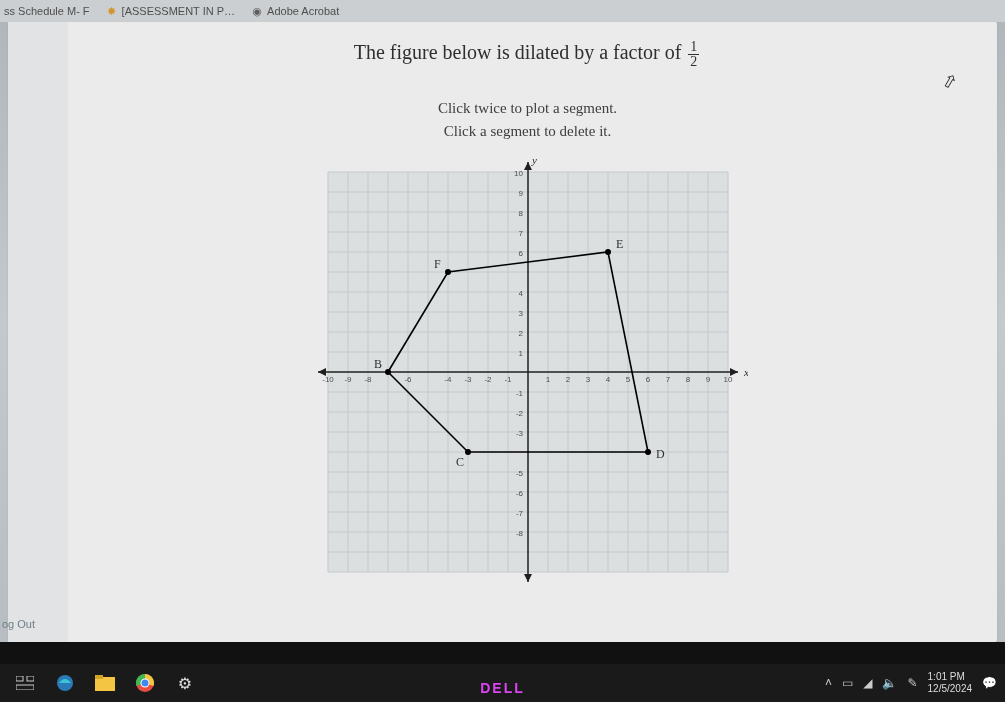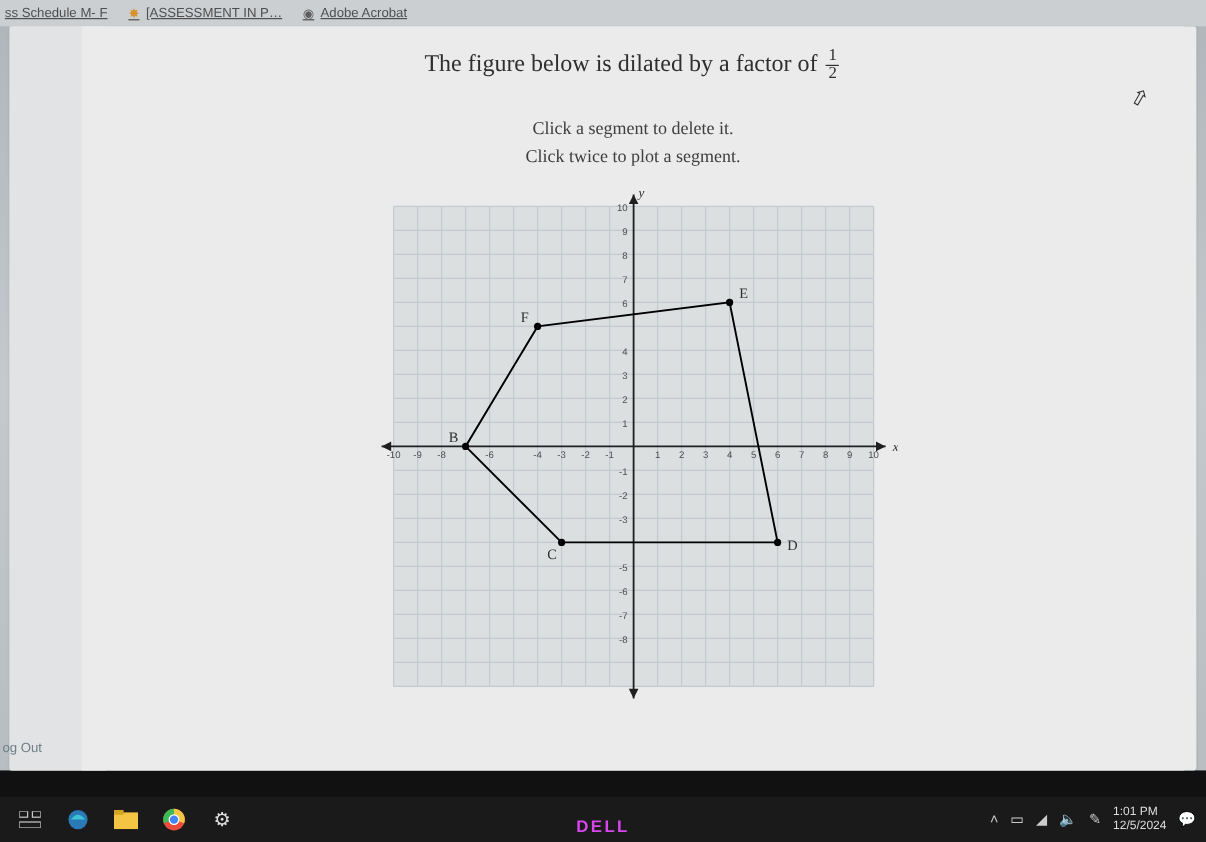--- a/index.html
+++ b/index.html
@@ -23,21 +23,21 @@
   .bookmarks-bar {
     height: 22px;
     background: #dde1e4;
     display: flex;
     align-items: center;
     padding: 0 4px;
     font-size: 11px;
     color: #555;
     gap: 16px;
   }
-  .bm { display: flex; align-items: flex-end; gap: 4px; text-decoration: underline; }
+  .bm { display: flex; align-items: flex-end; gap: 4px; }
   .bm-icon { width: 12px; height: 12px; display:inline-flex; align-items:center; justify-content:center; }
   .content-wrap {
     background: #fff;
     margin: 0 8px 0 8px;
     height: calc(100% - 22px);
     position: relative;
     border-radius: 2px;
     box-shadow: 0 1px 2px rgba(0,0,0,0.1);
     filter: none;
   }
@@ -189,22 +189,22 @@
     <div class="main-content">
       <div class="question-text">
         <span>The figure below is dilated by a factor of </span><span class="fraction">
             <span class="num">1</span>
             <span class="den">2</span>
           </span>
       </div>
       <div class="cursor-arrow">⬀</div>
 
       <div class="instructions">
+        <div>Click twice to plot a segment.</div>
         <div>Click a segment to delete it.</div>
-        <div>Click twice to plot a segment.</div>
       </div>
 
       <div class="graph-wrap">
         <svg class="graph" viewBox="0 0 440 440">
 
           <rect class="grid-bg" x="20" y="20" width="400" height="400"></rect>
 
           <g>
 
             <line class="grid-line" x1="20" y1="20" x2="20" y2="420"></line>

